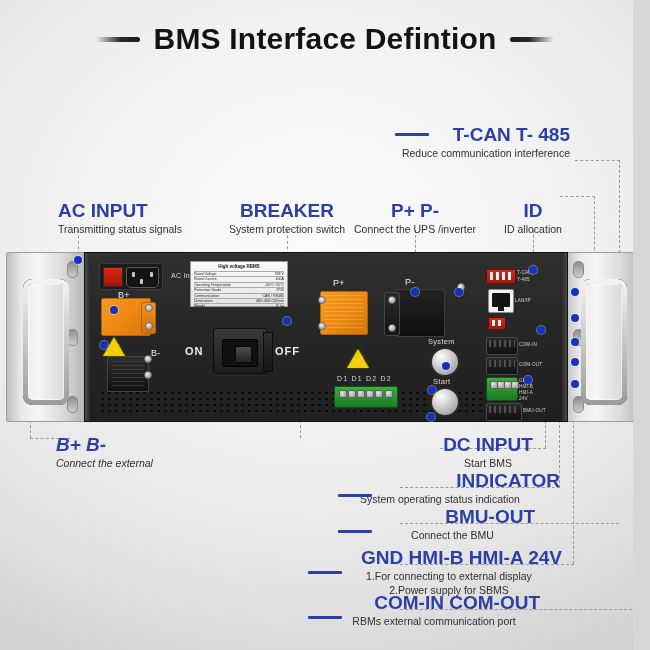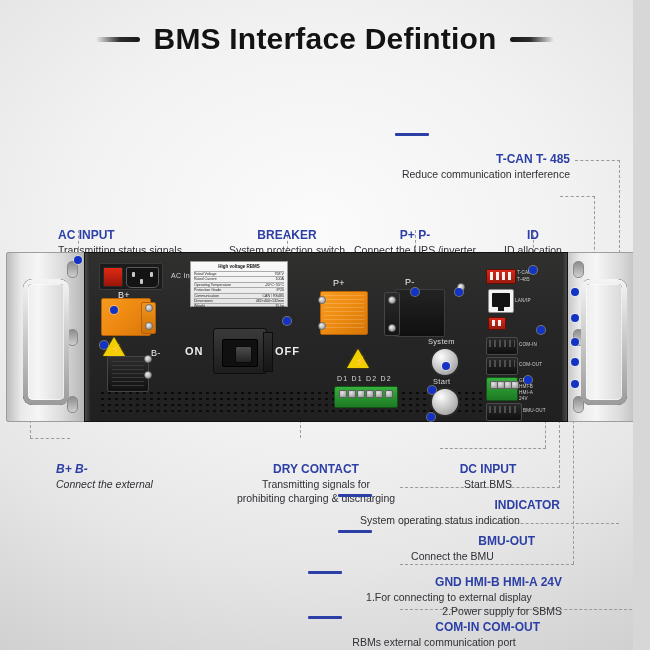--- a/index.html
+++ b/index.html
@@ -28,21 +28,21 @@
     background:linear-gradient(270deg,rgba(40,40,40,0) 0%,#2b2b2b 55%,#1a1a1a 100%);
   }
   #title-text{
     font-size:30px;font-weight:bold;color:#131313;letter-spacing:.2px;
     white-space:nowrap;text-shadow:0 1px 0 rgba(255,255,255,.7);
   }
 
   
   .callout{position:absolute;}
   .callout .chead{
-    color:#2c3fa6;font-size:12px;font-weight:bold;white-space:nowrap;line-height:1.15;margin-top:29px;
+    color:#2c3fa6;font-size:19px;font-weight:bold;white-space:nowrap;line-height:1.15;
   }
   .callout .csub{
     color:#2f2f35;font-size:10.5px;white-space:nowrap;line-height:1.25;margin-top:1px;
   }
   .ta-l{text-align:left;}
   .ta-c{text-align:center;}
   .ta-r{text-align:right;}
 
   
   .bluetick{
@@ -279,25 +279,20 @@
     <div class="chead">T-CAN T- 485</div>
     <div class="csub">Reduce communication interference</div>
   </div>
 
 
   <div class="callout ta-l" style="left:56px;top:434px;font-style:italic;">
     <div class="chead">B+ B-</div>
     <div class="csub">Connect the external</div>
   </div>
 
-  <div class="callout ta-c" style="left:200px;top:434px;width:232px;">
-    <div class="chead">DRY CONTACT</div>
-    <div class="csub">Transmitting signals for</div>
-    <div class="csub">prohibiting charging &amp; discharging</div>
-  </div>
 
   <div class="callout ta-c" style="left:430px;top:434px;width:116px;">
     <div class="chead">DC INPUT</div>
     <div class="csub">Start BMS</div>
   </div>
 
   <div class="callout ta-r" style="left:330px;top:470px;width:230px;">
     <span class="bluetick" style="left:8px;top:24px;"></span>
     <div class="chead">INDICATOR</div>
     <div class="csub" style="text-align:left;margin-left:30px;">System operating status indication</div>
@@ -306,21 +301,21 @@
   <div class="callout ta-r" style="left:330px;top:506px;width:205px;">
     <span class="bluetick" style="left:8px;top:24px;"></span>
     <div class="chead">BMU-OUT</div>
     <div class="csub" style="text-align:center;margin-left:40px;">Connect the BMU</div>
   </div>
 
   <div class="callout ta-r" style="left:300px;top:547px;width:262px;">
     <span class="bluetick" style="left:8px;top:24px;"></span>
     <div class="chead">GND HMI-B HMI-A 24V</div>
     <div class="csub" style="text-align:center;margin-left:36px;">1.For connecting to external display</div>
-    <div class="csub" style="margin-left:36px;">2.Power supply for SBMS</div>
+    <div class="csub" style="text-align:center;margin-left:36px;">2.Power supply for SBMS</div>
   </div>
 
   <div class="callout ta-r" style="left:300px;top:592px;width:240px;">
     <span class="bluetick" style="left:8px;top:24px;"></span>
     <div class="chead">COM-IN COM-OUT</div>
     <div class="csub" style="text-align:center;margin-left:28px;">RBMs external communication port</div>
   </div>
 
   <div id="chassis">
 

